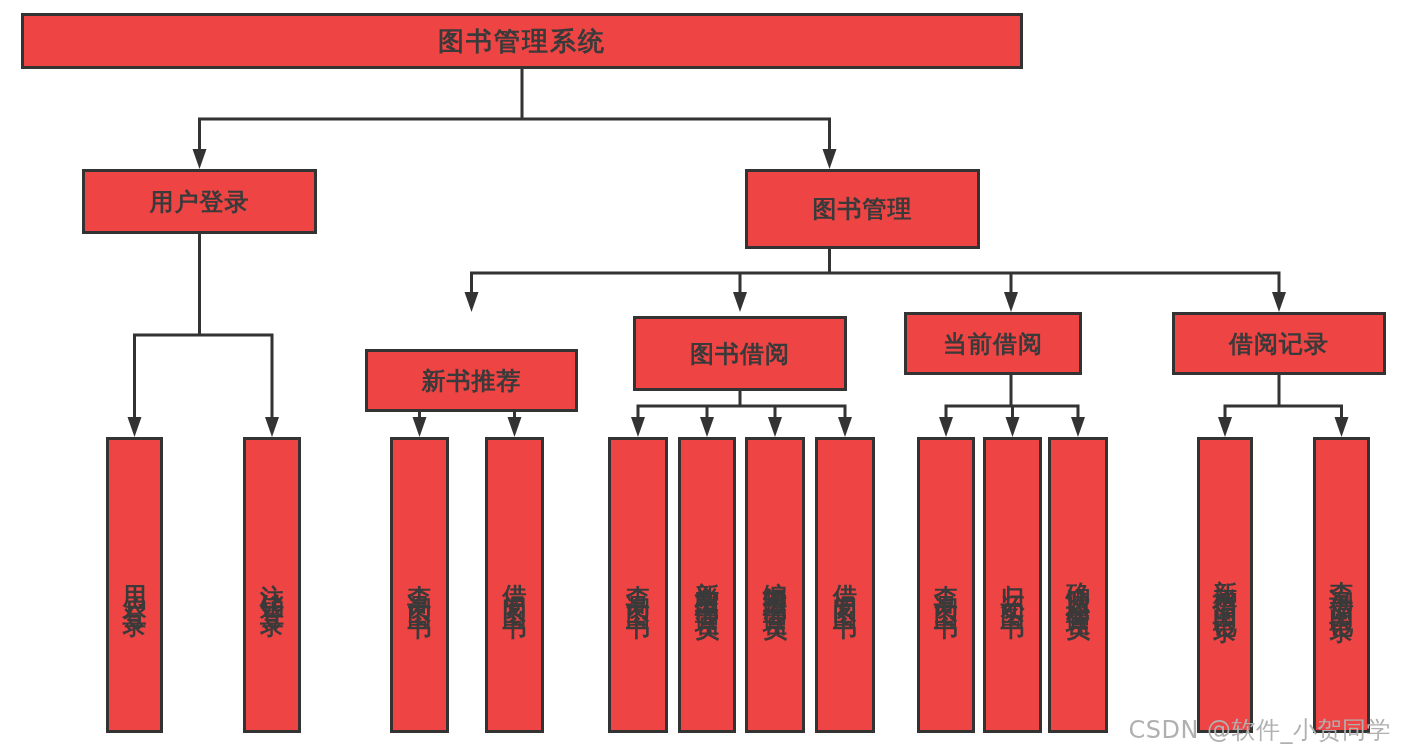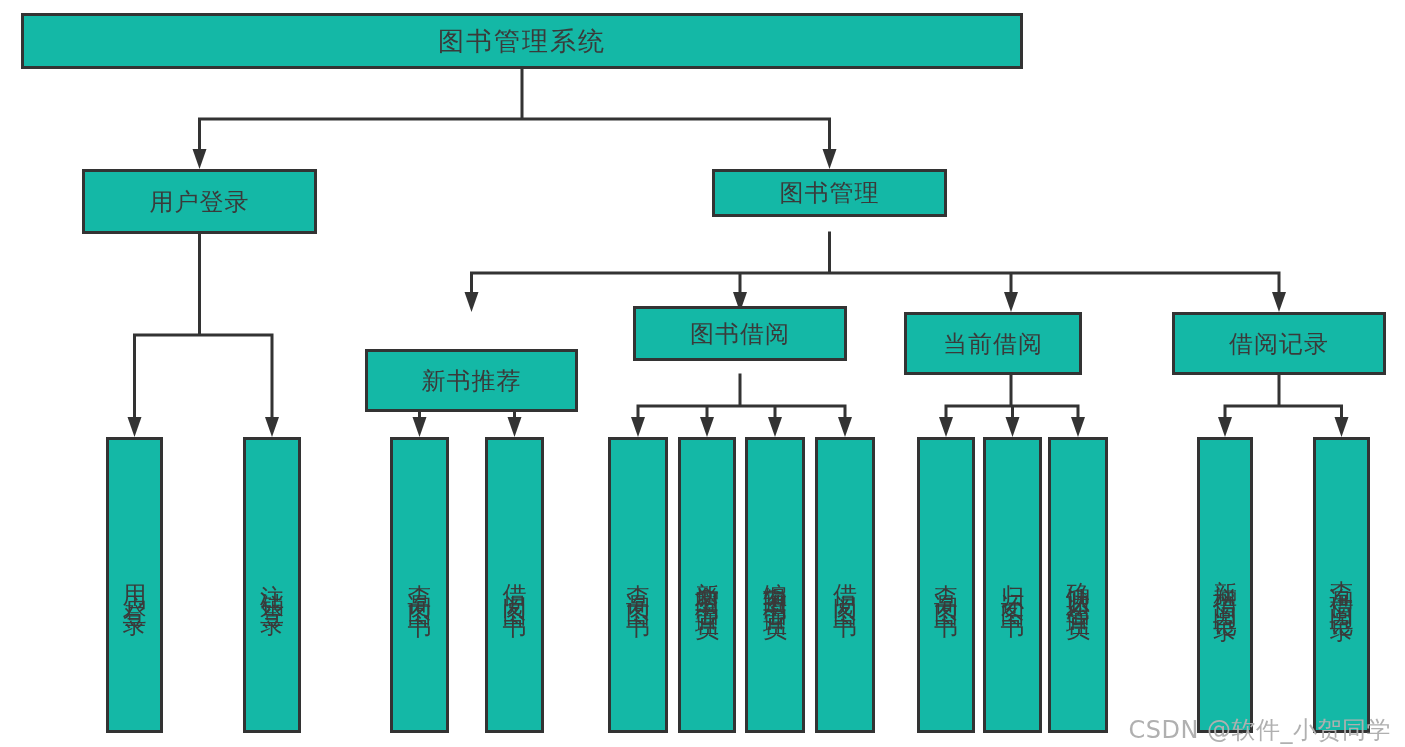--- a/index.html
+++ b/index.html
@@ -8,25 +8,26 @@
     width:1405px;height:747px;
     background:#fff;
     font-family:"DejaVu Sans","Liberation Sans",sans-serif;
     overflow:hidden;
   }
   #connectors{position:absolute;left:0;top:0;z-index:1;}
   #connectors path{stroke:var(--line,#333);stroke-width:3;fill:none;stroke-linecap:square;}
   #connectors polygon{fill:var(--line,#333);stroke:none;}
   .node{
     position:absolute;z-index:2;
-    background:#14b8a6;
+    background:#ef4444;
     border:3px solid var(--line,#333);
     box-sizing:border-box;
     display:flex;align-items:center;justify-content:center;
     color:var(--text,#333);
+    font-weight:bold;
   }
   .node.h1{font-size:26px;letter-spacing:2px;}
   .node.h2,.node.h3{font-size:24px;letter-spacing:1px;}
   .node.leaf span{
     writing-mode:vertical-rl;
     font-size:24px;
     line-height:1;
     white-space:nowrap;
   }
   .node.leaf span.sp-wide{letter-spacing:10px;}
@@ -67,23 +68,23 @@
       <polygon points="1005.5,417 1019.5,417 1012.5,437"></polygon>
       <polygon points="1071,417 1085,417 1078,437"></polygon>
       <path d="M 1011 375 L 1011 406 M 946 406 L 1078 406 M 946 406 L 946 419 M 1012.5 406 L 1012.5 419 M 1078 406 L 1078 419"></path>
       <polygon points="1218,417 1232,417 1225,437"></polygon>
       <polygon points="1334.5,417 1348.5,417 1341.5,437"></polygon>
       <path d="M 1279 375 L 1279 406 M 1225 406 L 1341.5 406 M 1225 406 L 1225 419 M 1341.5 406 L 1341.5 419"></path>
     </svg>
   <div id="nodes">
       <div class="node h1" style="left: 21px; top: 13px; width: 1002px; height: 56px;">图书管理系统</div>
       <div class="node h2" style="left: 82px; top: 169px; width: 235px; height: 65px;">用户登录</div>
-      <div class="node h2" style="left: 712px; top: 169px; width: 235px; height: 48px;">图书管理</div>
+      <div class="node h2" style="left: 745px; top: 169px; width: 235px; height: 80px;">图书管理</div>
       <div class="node h3" style="left: 365px; top: 312px; width: 213px; height: 63px; margin-top: 37px;">新书推荐</div>
-      <div class="node h3" style="left: 633px; top: 306px; width: 214px; height: 55px;">图书借阅</div>
+      <div class="node h3" style="left: 633px; top: 316px; width: 214px; height: 75px;">图书借阅</div>
       <div class="node h3" style="left: 904px; top: 312px; width: 178px; height: 63px;">当前借阅</div>
       <div class="node h3" style="left: 1172px; top: 312px; width: 214px; height: 63px;">借阅记录</div>
       <div class="node leaf" style="left: 106px; top: 437px; width: 57px; height: 296px;">
         <span class="sp-wide">用户登录</span>
       </div>
       <div class="node leaf" style="left: 243px; top: 437px; width: 58px; height: 296px;">
         <span class="sp-wide">注销登录</span>
       </div>
       <div class="node leaf" style="left: 390px; top: 437px; width: 59px; height: 296px;">
         <span class="sp-wide">查询图书</span>

